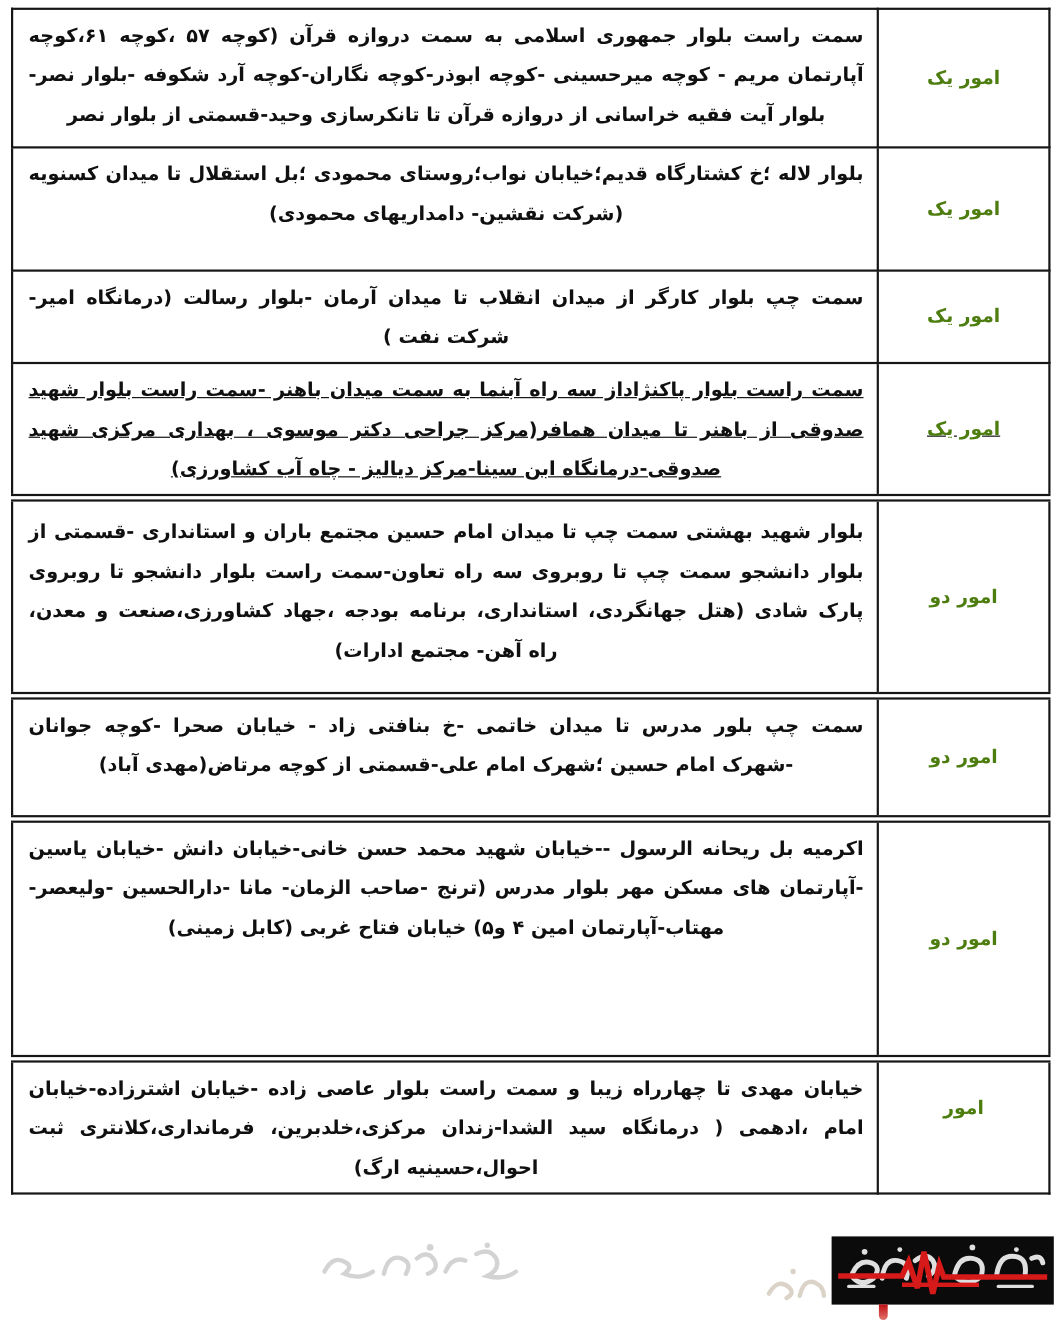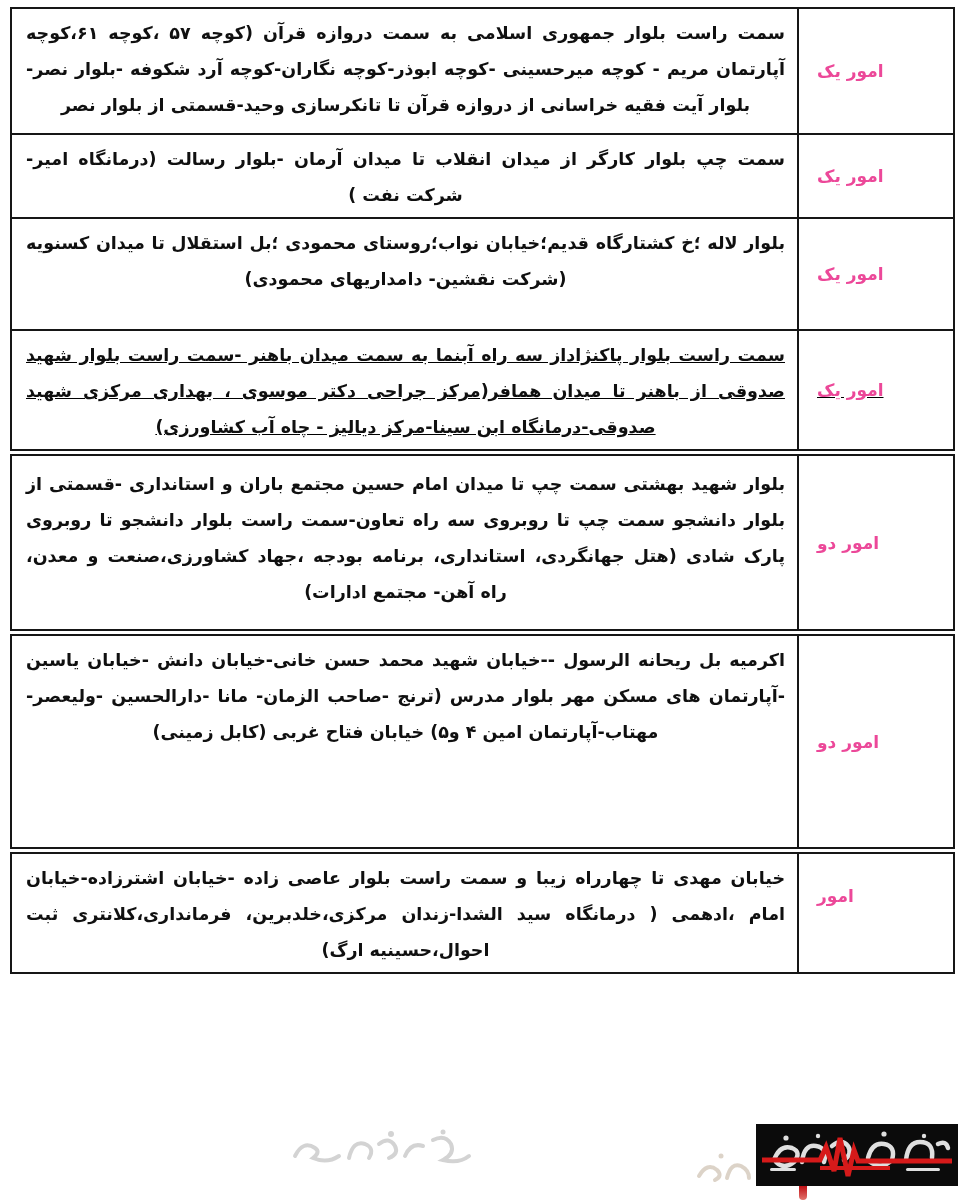--- a/index.html
+++ b/index.html
@@ -26,25 +26,25 @@
     text-align-last:center;
     vertical-align:top;
     font-size:17.5px;
     font-weight:bold;
     color:#101010;
     line-height:36px;
     padding:6px 12px 4px 14px;
   }
   td.unit{
     direction:rtl;
-    text-align:left;
+    text-align:center;
     vertical-align:middle;
     font-size:17px;
     font-weight:bold;
-    color:#ec4899;
+    color:#4d7c0f;
     padding:18px;
   }
   tr.dbl td{border-top:7px double #161616;}
   tr.r5 td.desc{padding-top:10px;}
   tr.r9 td.desc{vertical-align:bottom;padding-bottom:4px;}
   tr.r9 td.unit{vertical-align:top;padding-top:32px;}
 
   
   .wm-faint{
     position:absolute;left:283px;top:1126px;width:200px;height:48px;
@@ -69,34 +69,38 @@
 <body>
 
 <div class="sheet">
 
   <table class="routes">
     <tbody>
       <tr style="height:126px;">
         <td class="desc">سمت راست بلوار جمهوری اسلامی  به سمت دروازه قرآن (کوچه ۵۷ ،کوچه  ۶۱،کوچه آپارتمان مریم - کوچه میرحسینی  -کوچه ابوذر-کوچه نگاران-کوچه آرد شکوفه -بلوار نصر-بلوار آیت فقیه خراسانی از دروازه قرآن تا  تانکرسازی وحید-قسمتی از بلوار نصر</td>
         <td class="unit">امور یک</td>
       </tr>
+      <tr style="height:112px;">
+        <td class="desc">بلوار لاله ؛خ کشتارگاه قدیم؛خیابان نواب؛روستای محمودی ؛بل استقلال تا میدان کسنویه  (شرکت نقشین- دامداریهای محمودی)</td>
+        <td class="unit">امور یک</td>
+      </tr>
       <tr style="height:52px;">
         <td class="desc">سمت چپ بلوار کارگر از میدان انقلاب تا میدان آرمان  -بلوار رسالت  (درمانگاه امیر-شرکت نفت )</td>
-        <td class="unit">امور یک</td>
-      </tr>
-      <tr style="height:112px;">
-        <td class="desc">بلوار لاله ؛خ کشتارگاه قدیم؛خیابان نواب؛روستای محمودی ؛بل استقلال تا میدان کسنویه  (شرکت نقشین- دامداریهای محمودی)</td>
         <td class="unit">امور یک</td>
       </tr>
       <tr style="height:111px;text-decoration:underline;">
         <td class="desc">سمت راست بلوار پاکنژاداز سه راه آبنما به سمت میدان باهنر  -سمت راست بلوار شهید صدوقی از باهنر تا میدان همافر(مرکز جراحی دکتر موسوی ، بهداری مرکزی شهید صدوقی-درمانگاه ابن سینا-مرکز دیالیز - چاه آب کشاورزی)</td>
         <td class="unit">امور یک</td>
       </tr>
       <tr class="dbl r5" style="height:180px;">
         <td class="desc">بلوار شهید بهشتی سمت چپ تا میدان امام حسین مجتمع باران و استانداری  -قسمتی از بلوار دانشجو سمت چپ تا  روبروی سه راه تعاون-سمت راست بلوار دانشجو تا روبروی پارک شادی (هتل جهانگردی، استانداری، برنامه بودجه ،جهاد کشاورزی،صنعت و معدن، راه آهن- مجتمع ادارات)</td>
+        <td class="unit">امور دو</td>
+      </tr>
+      <tr class="dbl" style="height:112px;">
+        <td class="desc">سمت چپ بلور مدرس تا میدان خاتمی  -خ بنافتی زاد - خیابان صحرا -کوچه جوانان  -شهرک امام حسین ؛شهرک امام علی-قسمتی از کوچه مرتاض(مهدی آباد)</td>
         <td class="unit">امور دو</td>
       </tr>
       <tr class="dbl" style="height:218px;">
         <td class="desc">اکرمیه بل ریحانه الرسول --خیابان شهید محمد حسن خانی-خیابان دانش -خیابان یاسین  -آپارتمان های مسکن مهر بلوار مدرس (ترنج -صاحب الزمان- مانا -دارالحسین  -ولیعصر-مهتاب-آپارتمان امین ۴ و۵) خیابان فتاح غربی (کابل زمینی)</td>
         <td class="unit">امور دو</td>
       </tr>
       <tr class="dbl r9" style="height:100px;">
         <td class="desc">خیابان مهدی تا چهارراه زیبا و سمت راست بلوار عاصی زاده -خیابان اشترزاده-خیابان امام ،ادهمی  ( درمانگاه سید الشدا-زندان مرکزی،خلدبرین، فرمانداری،کلانتری ثبت احوال،حسینیه ارگ)</td>
         <td class="unit">امور</td>
       </tr>

